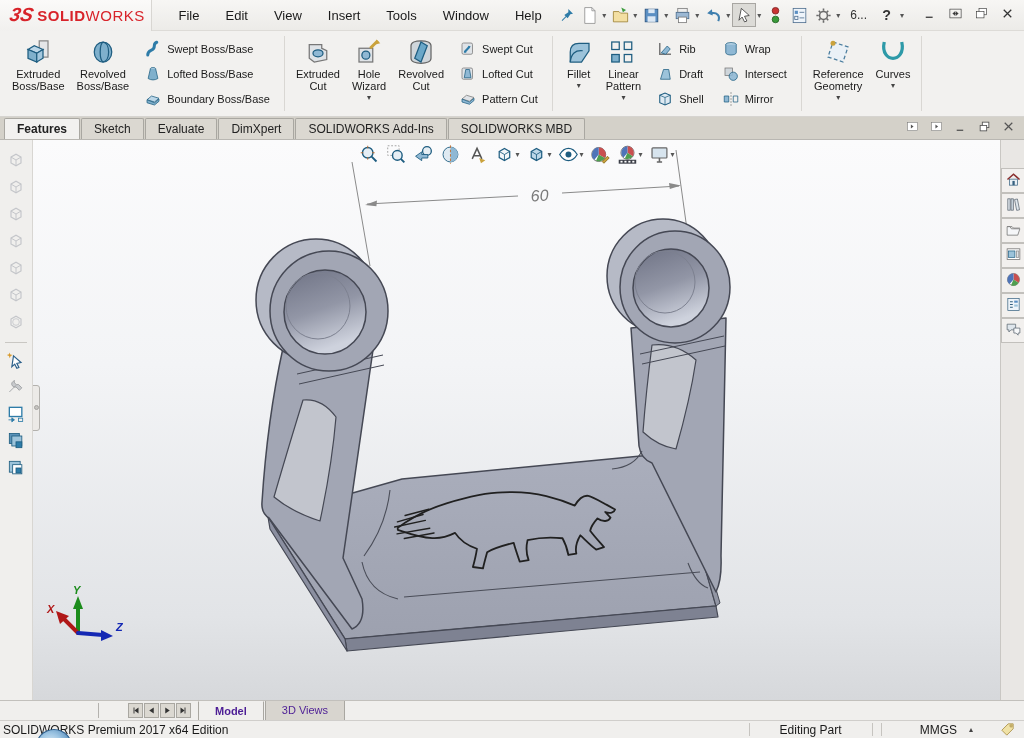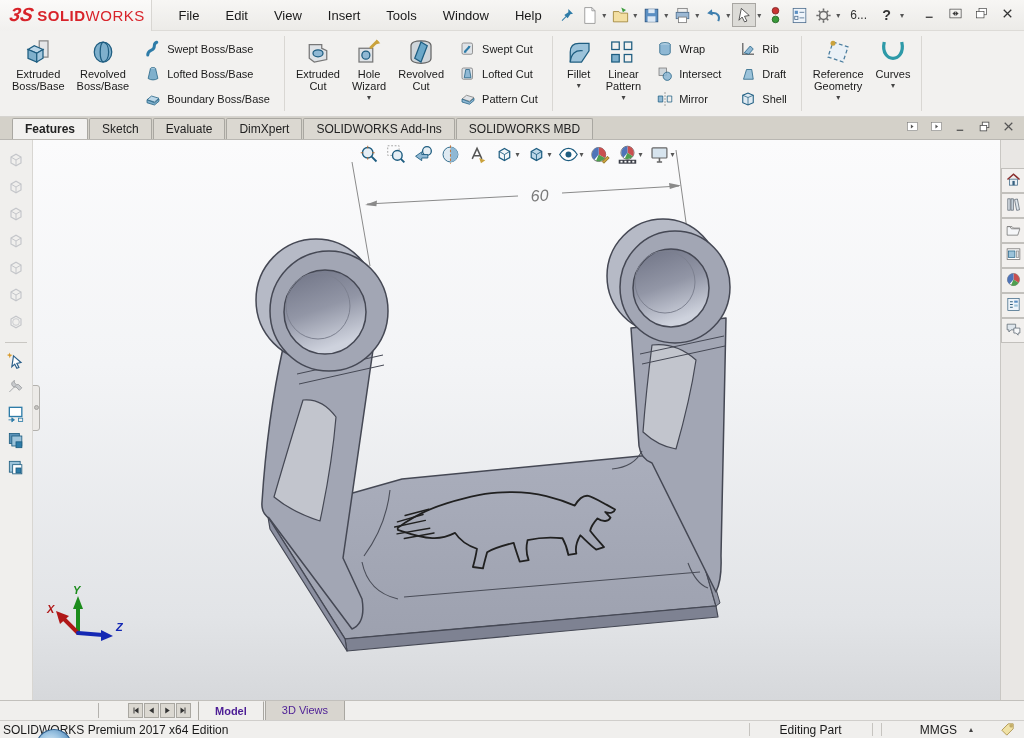--- a/index.html
+++ b/index.html
@@ -36,21 +36,21 @@
   .rlabel .line{display:block;}
   .rcaret{font-size:8px;color:#444;margin-top:2px;line-height:8px;}
   .rstack{display:flex;flex-direction:column;justify-content:center;padding:1px 4px;}
   .rsmall{display:flex;align-items:center;height:25px;background:none;border:1px solid transparent;padding:0 4px;}
   .rsmall .sicon{width:18px;height:18px;margin-right:5px;flex:none;}
   .rsmall .sicon svg{width:100%;height:100%;}
   .rsmall span{font-size:11px;color:#1a1a1a;}
 
   
   .tabrow{height:23px;background:#d4d1c9;display:flex;align-items:flex-end;position:relative;border-bottom:1px solid #b9b7b2;}
-  .cmdtabs{display:flex;align-items:flex-end;padding-left:12px;height:33px;}
+  .cmdtabs{display:flex;align-items:flex-end;padding-left:4px;height:33px;}
   .ctab{font-size:12px;color:#222;padding:0 12px;line-height:20px;background:#dbd8d1;border:1px solid #a9a7a1;border-bottom:none;border-radius:2px 2px 0 0;margin-right:1px;cursor:default;}
   .ctab.active{background:#f2f1ef;font-weight:bold;}
   .doccontrols{position:absolute;right:4px;top:2px;display:flex;align-items:center;}
   .dbtn{width:24px;height:18px;display:flex;align-items:center;justify-content:center;background:none;border:none;}
   .dbtn svg{width:13px;height:13px;}
 
   
   .main{position:relative;height:560px;display:flex;}
   .lefttools{width:33px;background:#f0efed;border-right:1px solid #d8d6d2;display:flex;flex-direction:column;align-items:center;padding-top:8px;}
   .ltbtn{width:26px;height:26px;margin-bottom:1px;display:flex;align-items:center;justify-content:center;background:none;border:none;}
@@ -342,61 +342,61 @@
             </svg></div>
           <div class="rlabel">
             <span class="line">Linear</span>
             <span class="line">Pattern</span>
           </div>
           <span class="rcaret">▾</span>
         </button>
         <div class="rstack">
           <button class="rsmall">
             <span class="sicon"><svg viewBox="0 0 24 24">
+                <path d="M5 4v15h15" fill="none" stroke="#777" stroke-width="2"></path>
+                <path d="M7 17l8-9 4 4-6 7z" fill="#8fb8d4" stroke="#1e5d80"></path>
+              </svg></span>
+            <span>Rib</span>
+          </button>
+          <button class="rsmall">
+            <span class="sicon"><svg viewBox="0 0 24 24">
+                <path d="M6 19l4-13h7l2 13z" fill="#9cc3da" stroke="#1e5d80"></path>
+              </svg></span>
+            <span>Draft</span>
+          </button>
+          <button class="rsmall">
+            <span class="sicon"><svg viewBox="0 0 24 24">
+                <path d="M5 7l7-3 7 3v10l-7 3-7-3z" fill="#dfeaf2" stroke="#1e5d80" stroke-width="1.4"></path>
+                <path d="M5 7l7 3 7-3M12 10v10" fill="none" stroke="#1e5d80"></path>
+              </svg></span>
+            <span>Shell</span>
+          </button>
+        </div>
+        <div class="rstack">
+          <button class="rsmall">
+            <span class="sicon"><svg viewBox="0 0 24 24">
                 <ellipse cx="12" cy="6" rx="7" ry="2.6" fill="#bcd7e8" stroke="#1e5d80"></ellipse>
                 <path d="M5 6v11c0 1.5 3 3 7 3s7-1.5 7-3V6" fill="#8fb8d4" stroke="#1e5d80"></path>
               </svg></span>
             <span>Wrap</span>
           </button>
           <button class="rsmall">
             <span class="sicon"><svg viewBox="0 0 24 24">
                 <rect x="4" y="4" width="10" height="10" fill="#cfd6db" stroke="#777"></rect>
                 <circle cx="15" cy="15" r="5.5" fill="#8fb8d4" stroke="#1e5d80" fill-opacity="0.9"></circle>
               </svg></span>
             <span>Intersect</span>
           </button>
           <button class="rsmall">
             <span class="sicon"><svg viewBox="0 0 24 24">
                 <path d="M12 3v18" stroke="#666" stroke-dasharray="2 2"></path>
                 <path d="M3 8h6v8H3z" fill="#8fb8d4" stroke="#1e5d80"></path>
                 <path d="M21 8h-6v8h6z" fill="none" stroke="#1e5d80"></path>
               </svg></span>
             <span>Mirror</span>
-          </button>
-        </div>
-        <div class="rstack">
-          <button class="rsmall">
-            <span class="sicon"><svg viewBox="0 0 24 24">
-                <path d="M5 4v15h15" fill="none" stroke="#777" stroke-width="2"></path>
-                <path d="M7 17l8-9 4 4-6 7z" fill="#8fb8d4" stroke="#1e5d80"></path>
-              </svg></span>
-            <span>Rib</span>
-          </button>
-          <button class="rsmall">
-            <span class="sicon"><svg viewBox="0 0 24 24">
-                <path d="M6 19l4-13h7l2 13z" fill="#9cc3da" stroke="#1e5d80"></path>
-              </svg></span>
-            <span>Draft</span>
-          </button>
-          <button class="rsmall">
-            <span class="sicon"><svg viewBox="0 0 24 24">
-                <path d="M5 7l7-3 7 3v10l-7 3-7-3z" fill="#dfeaf2" stroke="#1e5d80" stroke-width="1.4"></path>
-                <path d="M5 7l7 3 7-3M12 10v10" fill="none" stroke="#1e5d80"></path>
-              </svg></span>
-            <span>Shell</span>
           </button>
         </div>
       </div>
       <div class="rsep"></div>
       <div class="rgroup">
         <button class="rbig">
           <div class="ricon"><svg viewBox="0 0 24 24">
               <path d="M8 4l12 4-4 12L4 16z" fill="#eaf1f7" stroke="#4a7d9e" stroke-dasharray="3 2"></path>
               <circle cx="8" cy="5" r="2" fill="#caa23c"></circle>
             </svg></div>

